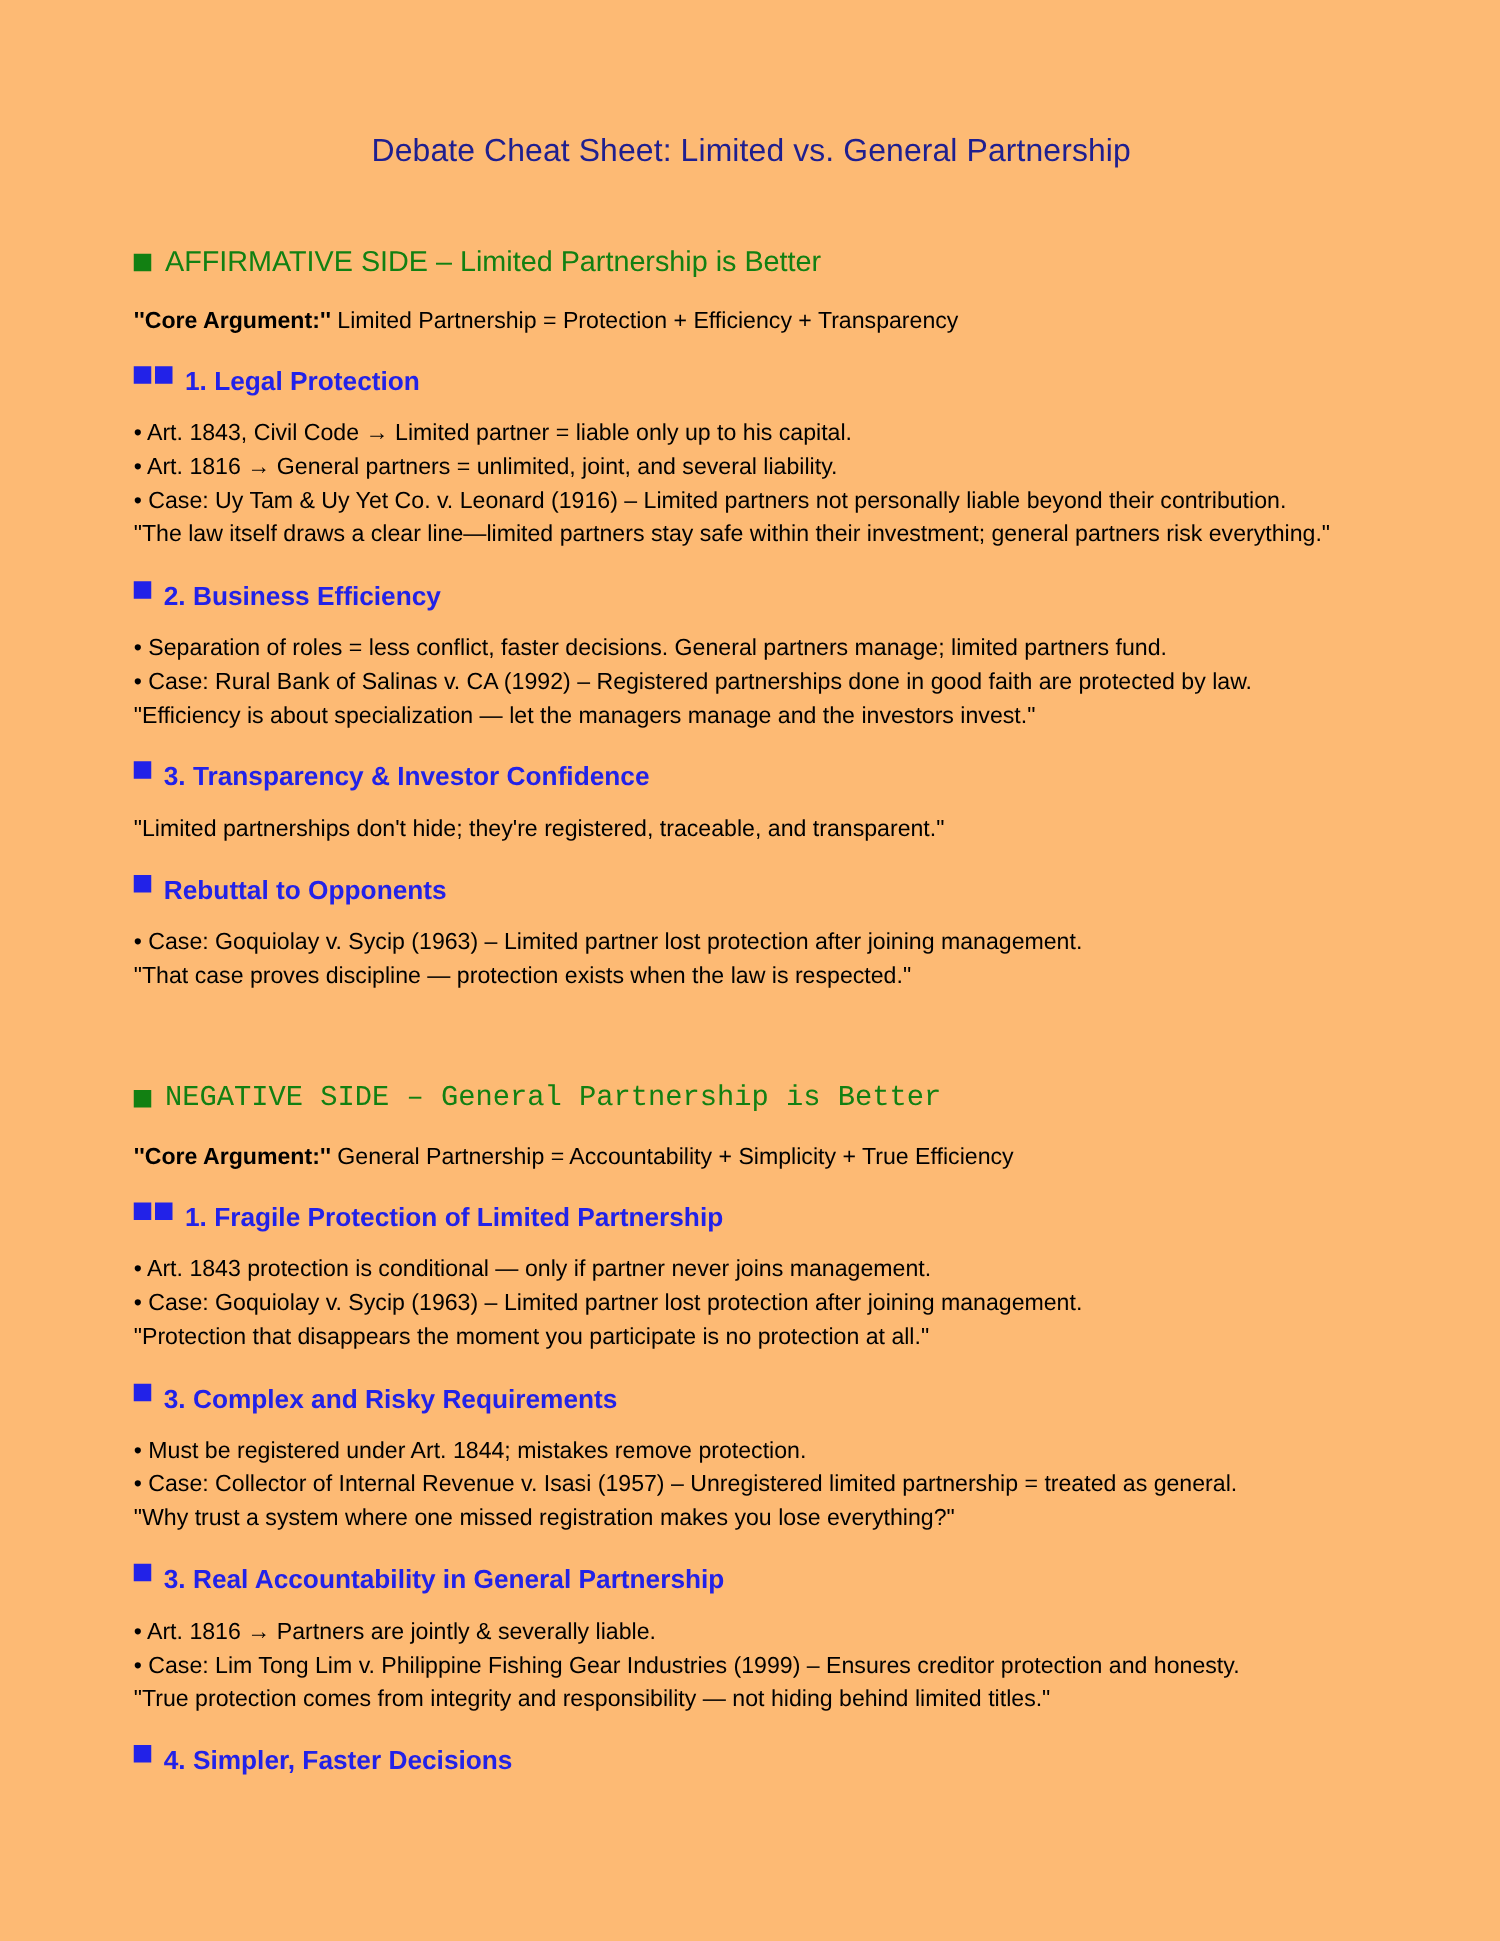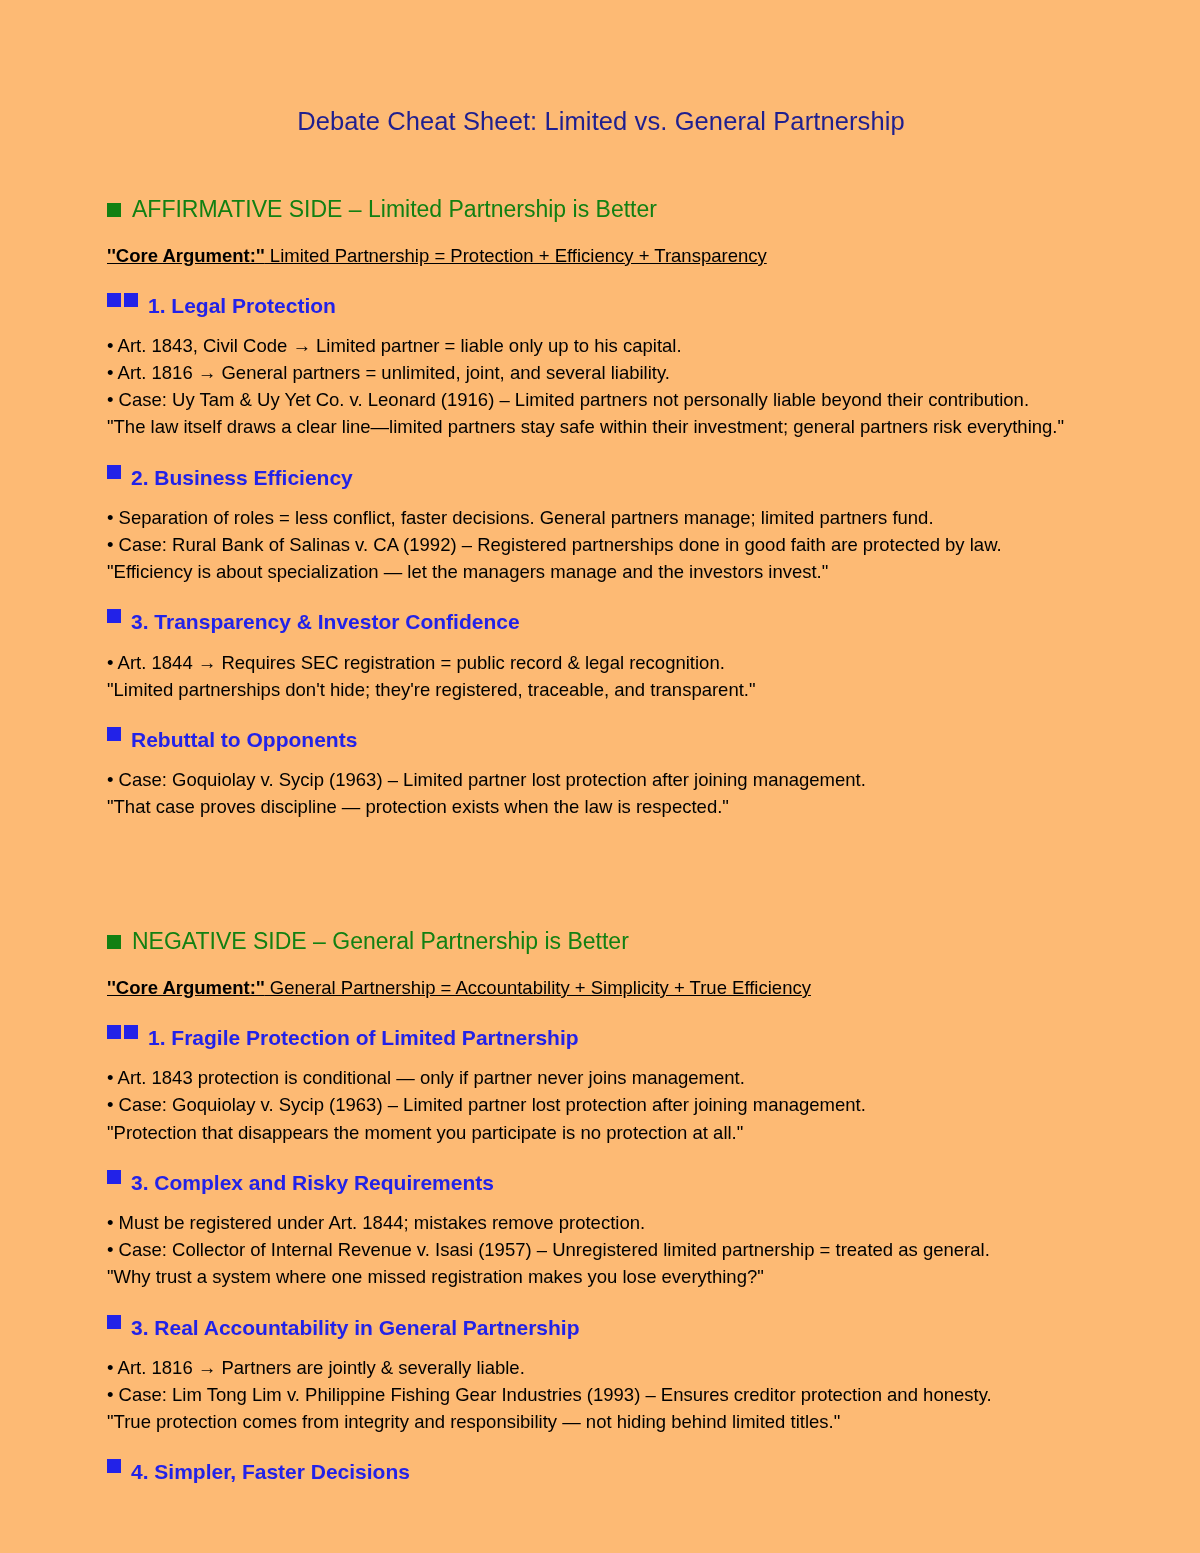--- a/index.html
+++ b/index.html
@@ -46,41 +46,40 @@
     font-size: 23px;
     color: #128012;
     font-weight: normal;
     margin: 0;
     line-height: 1.2;
     display: flex;
     align-items: center;
     white-space: nowrap;
   }
   .side-heading.affirmative { margin-top: 60px; }
-  .side-heading.negative { margin-top: 108px; }
+  .side-heading.negative { margin-top: 72px; font-family: Liberation Mono, monospace; }
   .side-heading .sq-group { display: inline-flex; align-items: center; margin-right: 11px; }
   .sq {
     display: inline-block;
     width: 14px;
     height: 14px;
     flex: 0 0 auto;
   }
   .sq.green { background: #128012; }
   .sq.blue  { background: #2222e8; }
   .sq + .sq { margin-left: 3px; }
 
   
   .core-arg {
     font-size: 18.5px;
     color: #000000;
     margin: 0;
     padding-top: 20px;
     line-height: 1.35;
     white-space: nowrap;
-    text-decoration: underline;
   }
   .core-arg .bold { font-weight: bold; }
 
   
   .sub-heading {
     font-size: 21px;
     color: #2222e8;
     font-weight: bold;
     margin: 0;
     padding-top: 24px;
@@ -149,21 +148,20 @@
         <p class="body-line nojustify">"Efficiency is about specialization — let the managers manage and the investors invest."</p>
       </div>
 
       <h3 class="sub-heading">
         <span class="sq-group">
             <span class="sq blue"></span>
           </span>
         <span>3. Transparency &amp; Investor Confidence</span>
       </h3>
       <div class="body-block">
-        <p class="body-line nojustify">• Art. 1844 → Requires SEC registration = public record &amp; legal recognition.</p>
         <p class="body-line nojustify">"Limited partnerships don't hide; they're registered, traceable, and transparent."</p>
       </div>
 
       <h3 class="sub-heading">
         <span class="sq-group">
             <span class="sq blue"></span>
           </span>
         <span>Rebuttal to Opponents</span>
       </h3>
       <div class="body-block">
@@ -208,21 +206,21 @@
       </div>
 
       <h3 class="sub-heading">
         <span class="sq-group">
             <span class="sq blue"></span>
           </span>
         <span>3. Real Accountability in General Partnership</span>
       </h3>
       <div class="body-block">
         <p class="body-line nojustify">• Art. 1816 → Partners are jointly &amp; severally liable.</p>
-        <p class="body-line">• Case: Lim Tong Lim v. Philippine Fishing Gear Industries (1993) – Ensures creditor protection and honesty.</p>
+        <p class="body-line">• Case: Lim Tong Lim v. Philippine Fishing Gear Industries (1999) – Ensures creditor protection and honesty.</p>
         <p class="body-line nojustify">"True protection comes from integrity and responsibility — not hiding behind limited titles."</p>
       </div>
 
       <h3 class="sub-heading">
         <span class="sq-group">
             <span class="sq blue"></span>
           </span>
         <span>4. Simpler, Faster Decisions</span>
       </h3>
     </div>

